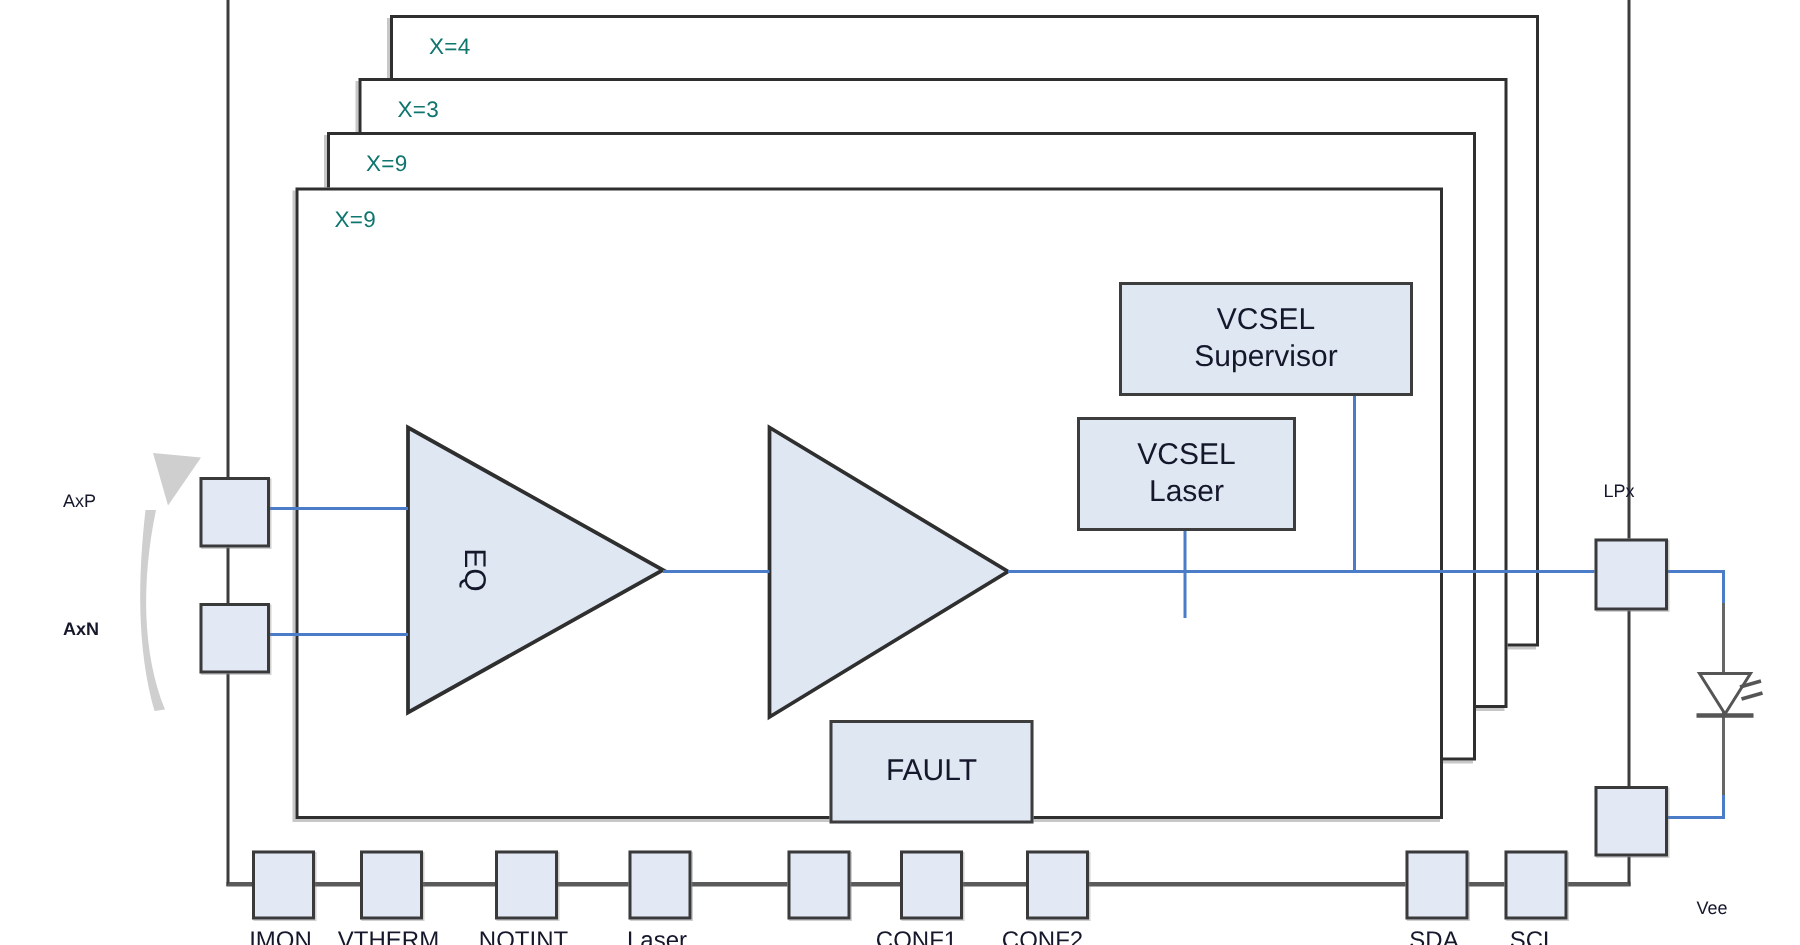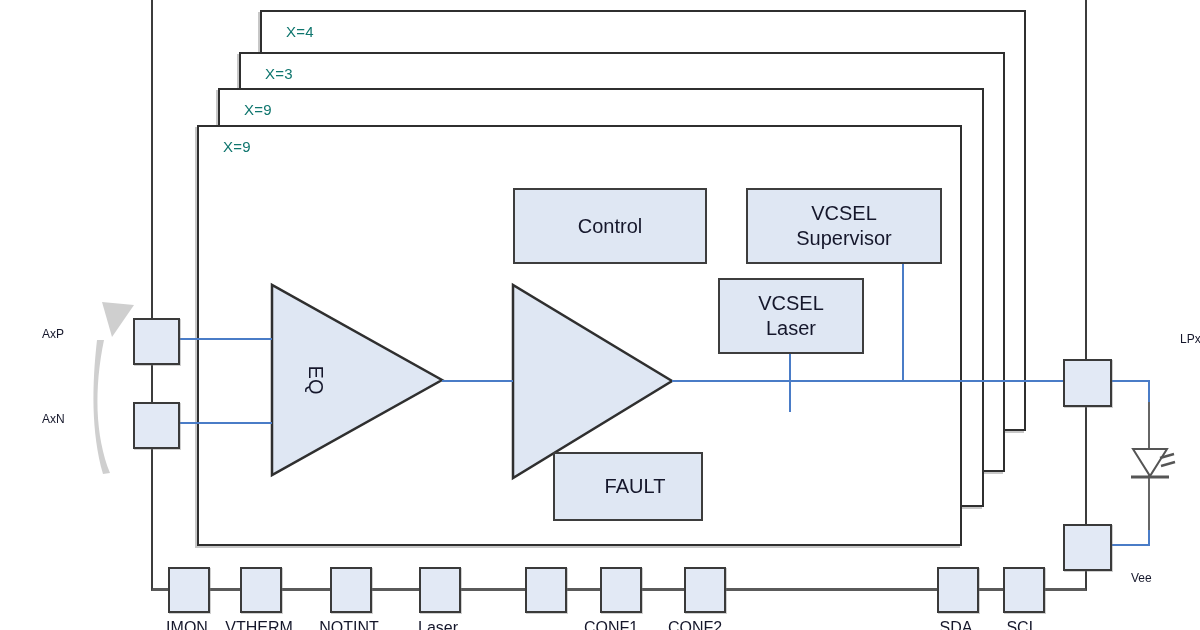--- a/index.html
+++ b/index.html
@@ -80,32 +80,29 @@
   <div class="abs wire-b" style="left:442px;top:380px;width:71px;height:2px;"></div>
   <div class="abs wire-b" style="left:672px;top:380px;width:478px;height:2px;"></div>
   <div class="abs wire-b" style="left:789px;top:350px;width:2px;height:62px;"></div>
   <div class="abs wire-b" style="left:902px;top:260px;width:2px;height:121px;"></div>
 
   <div class="abs wire-b" style="left:1148px;top:380px;width:2px;height:22px;"></div>
   <div class="abs wire-g" style="left:1148px;top:402px;width:2px;height:128px;"></div>
   <div class="abs wire-b" style="left:1148px;top:530px;width:2px;height:16px;"></div>
   <div class="abs wire-b" style="left:1106px;top:544px;width:44px;height:2px;"></div>
 
-  <div class="abs block" style="left:513px;top:188px;width:190px;height:72px;">
-    <span>Control</span>
-  </div>
   <div class="abs block" style="left:746px;top:188px;width:192px;height:72px;">
     <span>VCSEL</span>
     <span>Supervisor</span>
   </div>
   <div class="abs block" style="left:718px;top:278px;width:142px;height:72px;">
     <span>VCSEL</span>
     <span>Laser</span>
   </div>
-  <div class="abs block" style="left:553px;top:452px;width:132px;height:65px;padding-left:14px;">
+  <div class="abs block" style="left:553px;top:480px;width:132px;height:65px;">
     <span>FAULT</span>
   </div>
 
   <svg class="abs" style="left:1120px;top:440px;width:70px;height:50px;pointer-events:none;" viewBox="0 0 70 50">
     <polygon points="13,9 47,9 30,36" fill="#ffffff" stroke="#555555" stroke-width="2"></polygon>
     <line x1="11" y1="37" x2="49" y2="37" stroke="#555555" stroke-width="3"></line>
     <line x1="40" y1="18" x2="54" y2="14" stroke="#555555" stroke-width="2.5"></line>
     <line x1="41" y1="26" x2="55" y2="22" stroke="#555555" stroke-width="2.5"></line>
   </svg>
 
@@ -119,23 +116,23 @@
   <div class="abs pad" style="left:240px;top:567px;width:38px;height:42px;"></div>
   <div class="abs pad" style="left:330px;top:567px;width:38px;height:42px;"></div>
   <div class="abs pad" style="left:419px;top:567px;width:38px;height:42px;"></div>
   <div class="abs pad" style="left:525px;top:567px;width:38px;height:42px;"></div>
   <div class="abs pad" style="left:600px;top:567px;width:38px;height:42px;"></div>
   <div class="abs pad" style="left:684px;top:567px;width:38px;height:42px;"></div>
   <div class="abs pad" style="left:937px;top:567px;width:38px;height:42px;"></div>
   <div class="abs pad" style="left:1003px;top:567px;width:38px;height:42px;"></div>
 
   <div class="abs pinlabel" style="left:42px;top:327px;">AxP</div>
-  <div class="abs pinlabel" style="left:42px;top:412px;">AxN</div>
-  <div class="abs pinlabel" style="left:1180px;top:320px;margin-top:12px;">LPx</div>
-  <div class="abs pinlabel" style="left:1131px;top:571px;">Vee</div>
+  <div class="abs pinlabel" style="left:42px;top:412px;font-weight:bold;">AxN</div>
+  <div class="abs pinlabel" style="left:1069px;top:320px;">LPx</div>
+  <div class="abs pinlabel" style="left:1131px;top:598px;">Vee</div>
 
   <div class="abs bottomlabel" style="left:137px;top:619px;">IMON</div>
   <div class="abs bottomlabel" style="left:209px;top:619px;">VTHERM</div>
   <div class="abs bottomlabel" style="left:299px;top:619px;">NOTINT</div>
   <div class="abs bottomlabel" style="left:388px;top:619px;">Laser</div>
   <div class="abs bottomlabel" style="left:494px;top:619px;"></div>
   <div class="abs bottomlabel" style="left:561px;top:619px;">CONF1</div>
   <div class="abs bottomlabel" style="left:645px;top:619px;">CONF2</div>
   <div class="abs bottomlabel" style="left:906px;top:619px;">SDA</div>
   <div class="abs bottomlabel" style="left:972px;top:619px;">SCL</div>

